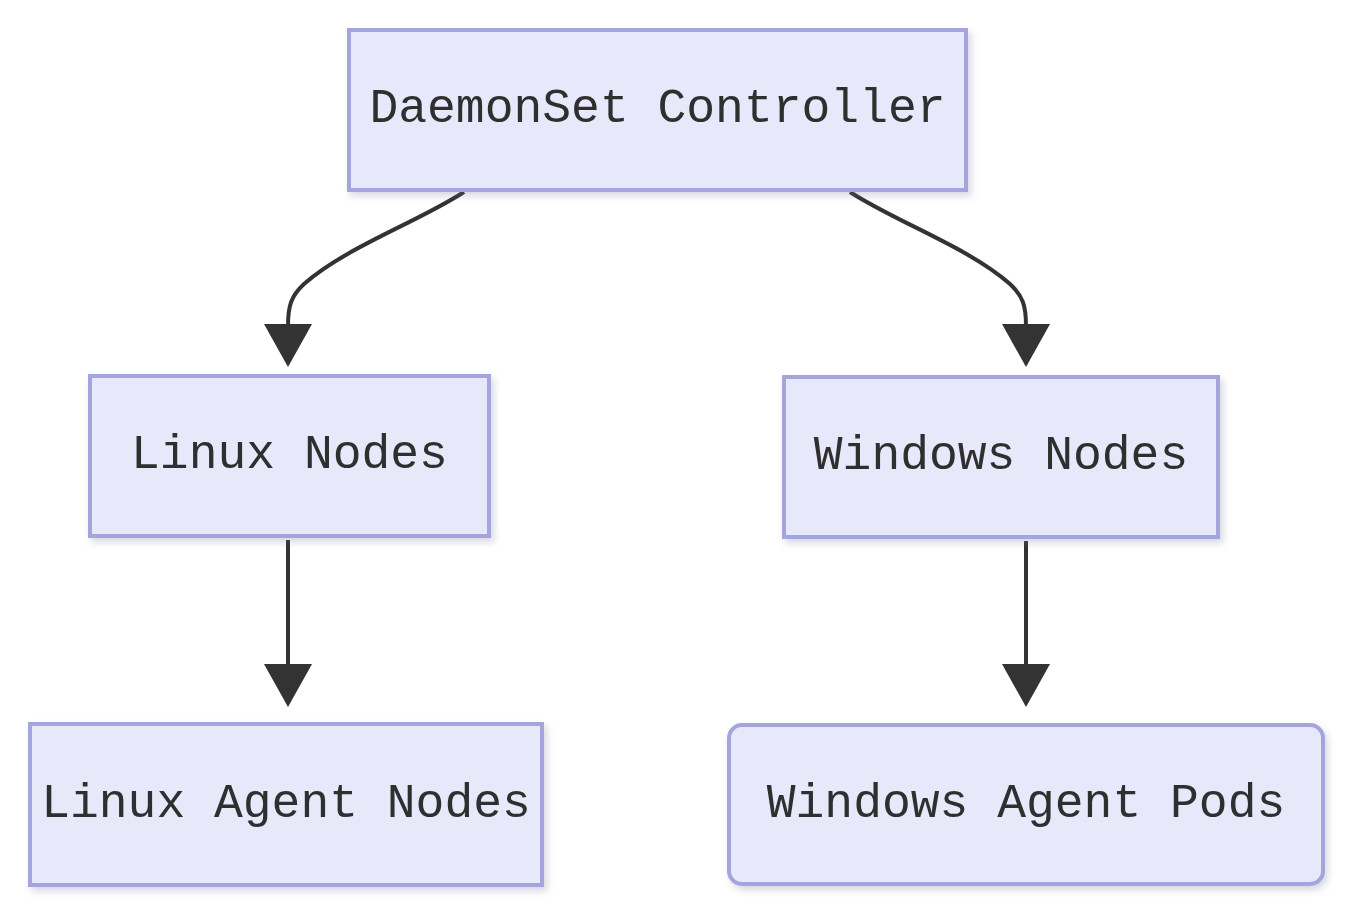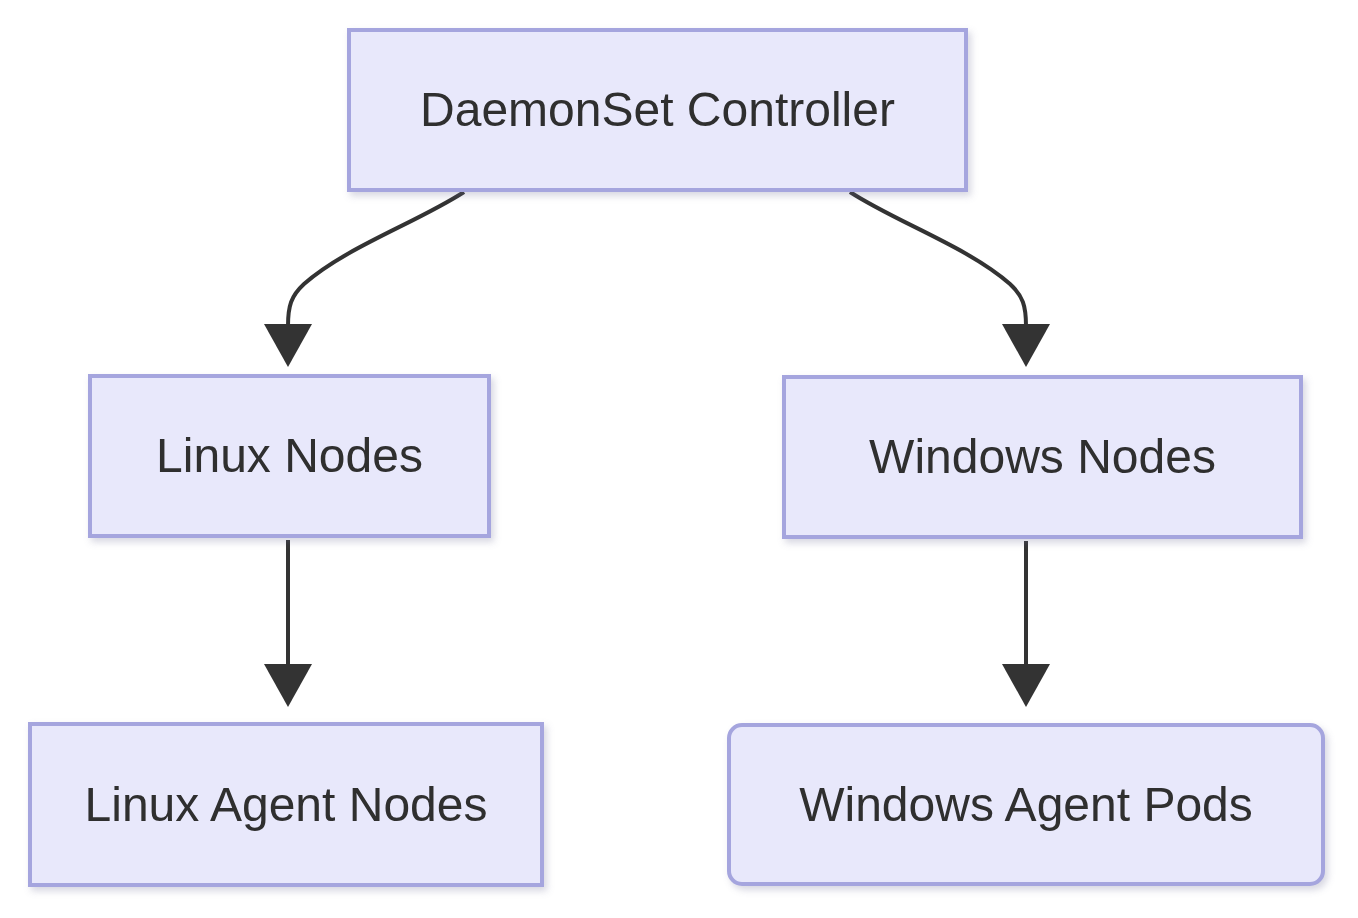--- a/index.html
+++ b/index.html
@@ -38,31 +38,32 @@
     .node {
       position: absolute;
       box-sizing: border-box;
       background: var(--node-fill, #e8e8fb);
       border: 4px solid var(--node-border, #a5a5de);
       box-shadow: 3px 4px 7px rgba(110, 110, 150, 0.28);
       display: flex;
       align-items: center;
       justify-content: center;
       text-align: center;
+      font-family: Liberation Mono, monospace;
     }
     .node-label {
       color: var(--text, #2f2f2f);
       font-size: 48px;
       line-height: 1.15;
       white-space: nowrap;
     }
     
     #node-controller        { left: 347px; top: 28px;  width: 621px; height: 164px; }
     #node-linux-nodes       { left: 88px;  top: 374px; width: 403px; height: 164px; }
-    #node-windows-nodes     { left: 782px; top: 375px; width: 521px; height: 164px; }
+    #node-windows-nodes     { left: 782px; top: 375px; width: 438px; height: 164px; }
     #node-linux-agent-pods  { left: 28px;  top: 722px; width: 516px; height: 165px; }
     #node-windows-agent-pods{ left: 727px; top: 723px; width: 598px; height: 163px; border-radius: 15px; }
   </style>
 </head>
 <body>
 
 <div class="canvas">
 
   <svg class="edges-layer" viewBox="0 0 1358 918" xmlns="http://www.w3.org/2000/svg">
 

